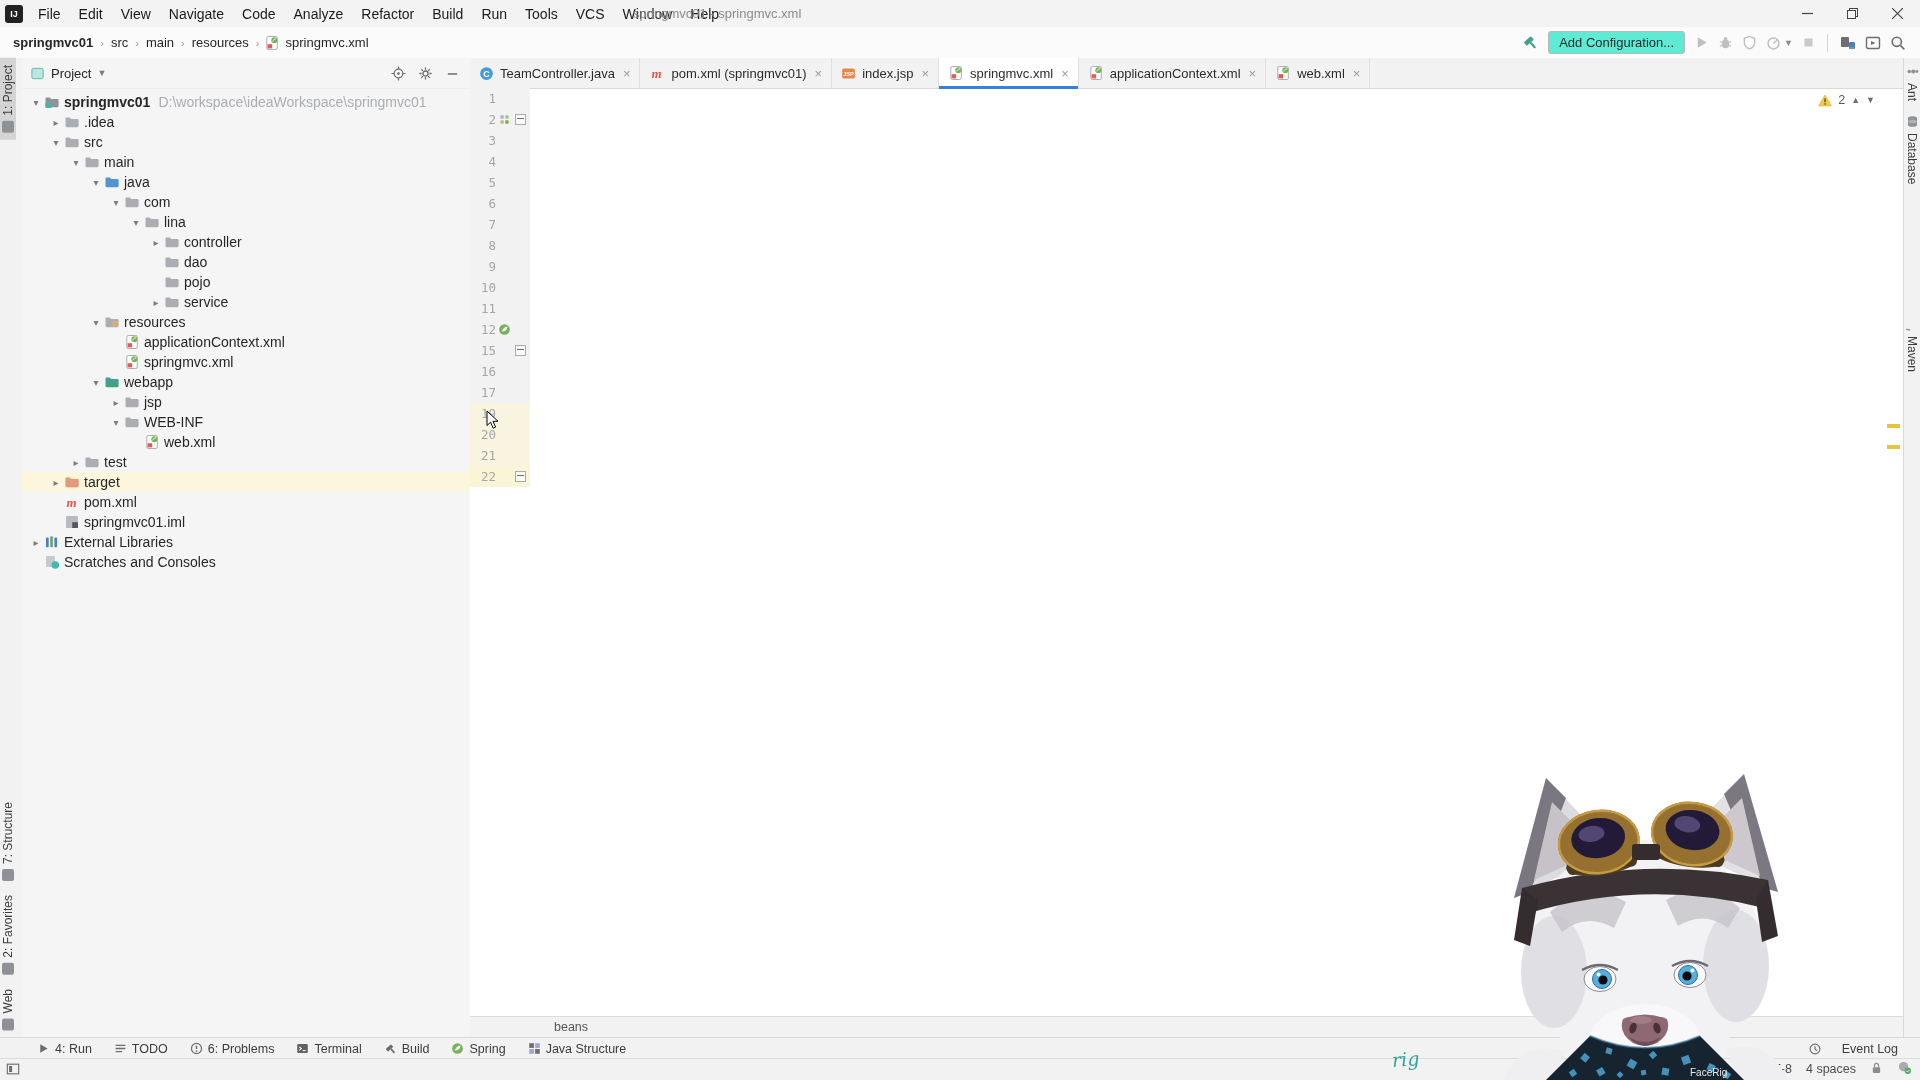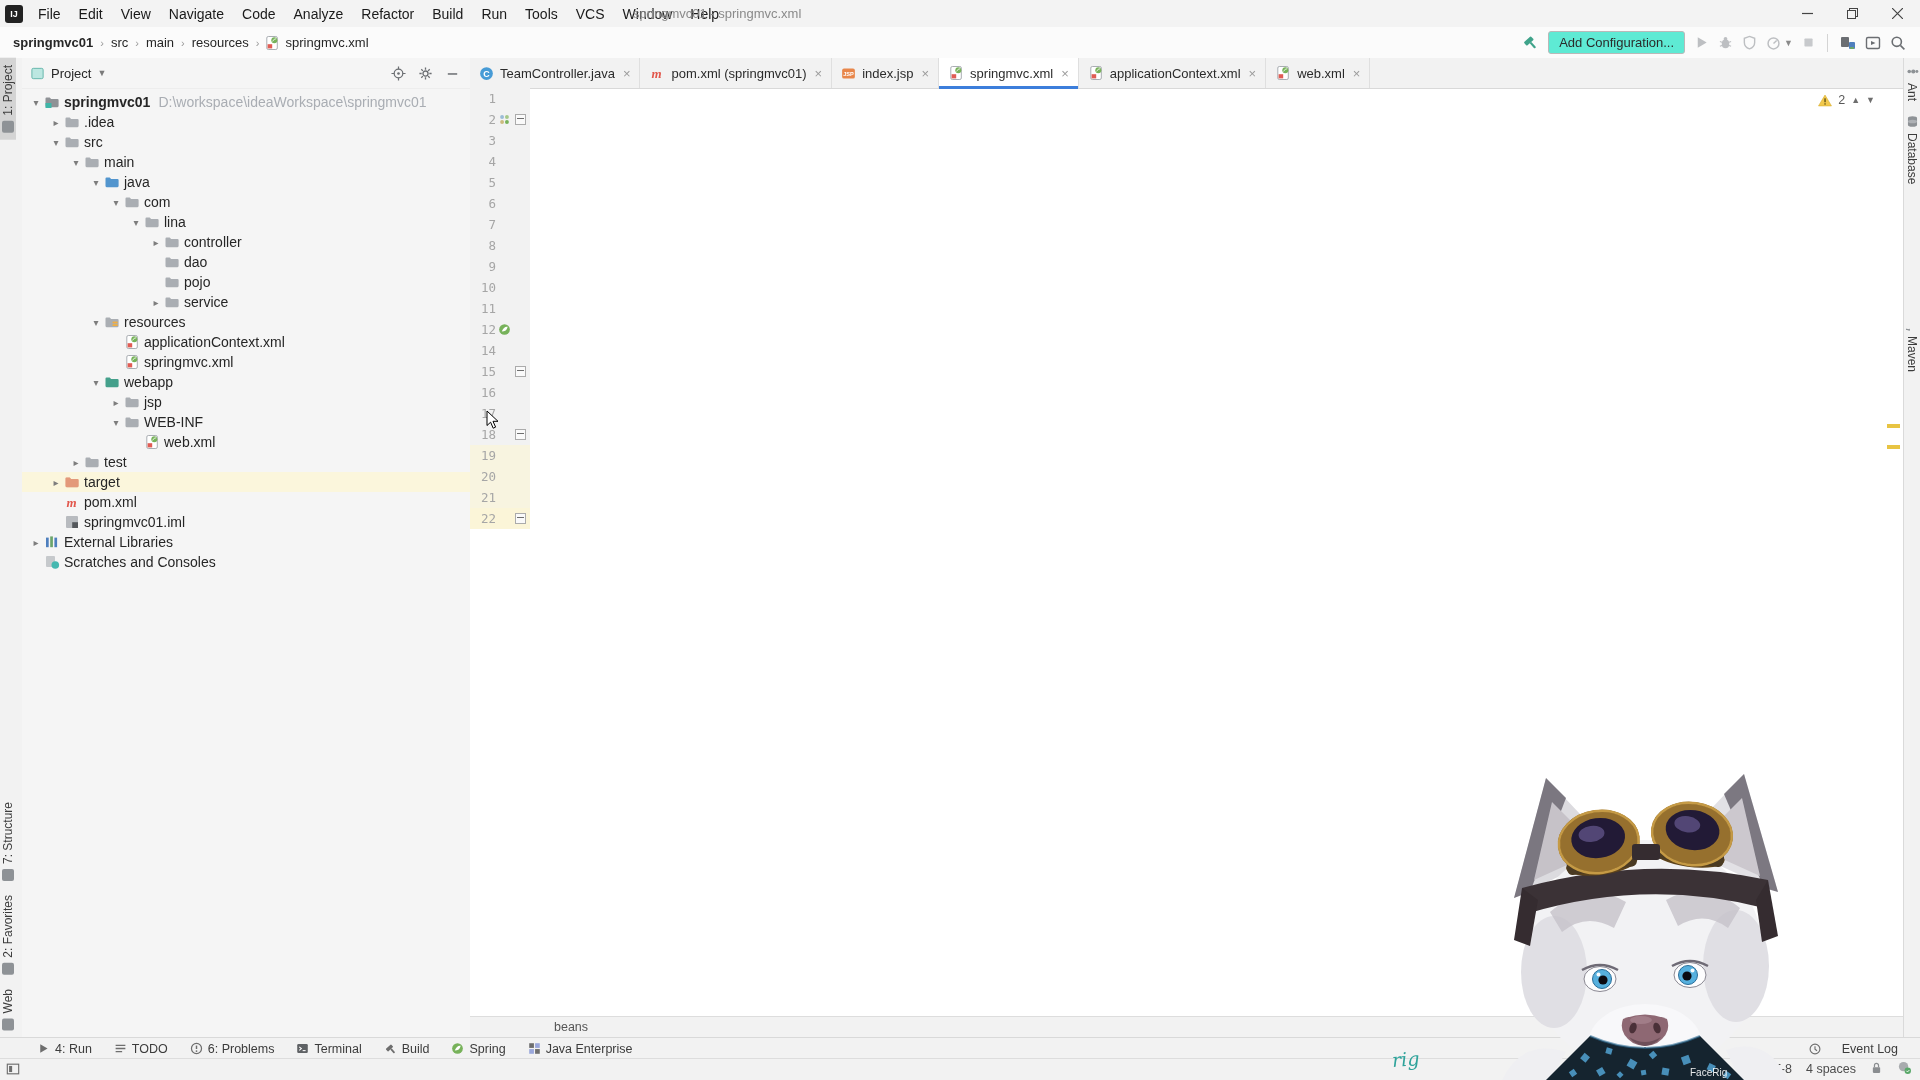--- a/index.html
+++ b/index.html
@@ -638,55 +638,39 @@
             <svg width="13" height="13" viewBox="0 0 16 16" style="flex:none">
               <circle cx="8" cy="8" r="6.6" fill="#77B25A"></circle>
               <path d="M4.6 10.6 Q7.4 3.6 12 4.6 Q10.6 10.6 4.6 10.6 Z" fill="#fff"></path>
             </svg>
           </span>
           <span class="fold"></span>
         </div>
       </div>
       <div class="code-line">
         <div class="gutter">
-          <span class="ln">14</span>
-          <span class="gico"></span>
-          <span class="fold"></span>
-        </div>
-      </div>
-      <div class="code-line">
-        <div class="gutter">
           <span class="ln">15</span>
           <span class="gico"></span>
           <span class="fold">
             <span class="fold-box"></span>
           </span>
         </div>
       </div>
       <div class="code-line">
         <div class="gutter">
           <span class="ln">16</span>
           <span class="gico"></span>
           <span class="fold"></span>
         </div>
       </div>
       <div class="code-line">
         <div class="gutter">
           <span class="ln">17</span>
           <span class="gico"></span>
           <span class="fold"></span>
-        </div>
-      </div>
-      <div class="code-line">
-        <div class="gutter">
-          <span class="ln">18</span>
-          <span class="gico"></span>
-          <span class="fold">
-            <span class="fold-box"></span>
-          </span>
         </div>
       </div>
       <div class="code-line row-gtint">
         <div class="gutter">
           <span class="ln">19</span>
           <span class="gico"></span>
           <span class="fold"></span>
         </div>
       </div>
       <div class="code-line row-gtint">
@@ -807,21 +791,21 @@
       </div>
       <div class="bb-item">
         <span style="display: flex;">
           <svg width="13" height="13" viewBox="0 0 16 16" style="flex:none">
             <rect x="1.5" y="1.5" width="5.8" height="5.8" fill="#6E6E6E"></rect>
             <rect x="8.7" y="1.5" width="5.8" height="5.8" fill="#9AA7DB"></rect>
             <rect x="1.5" y="8.7" width="5.8" height="5.8" fill="#9AA7DB"></rect>
             <rect x="8.7" y="8.7" width="5.8" height="5.8" fill="#6E6E6E"></rect>
           </svg>
         </span>
-        <span>Java Enterprise</span>
+        <span>Java Structure</span>
       </div>
     </div>
   <div id="event-log">
     <svg width="14" height="14" viewBox="0 0 16 16">
         <circle cx="8" cy="8" r="5.6" fill="none" stroke="#6E6E6E" stroke-width="1.3"></circle>
         <path d="M8 4.8v3.4l2.3 1.8" stroke="#6E6E6E" stroke-width="1.3" fill="none"></path>
       </svg>
     <span>Event Log</span>
   </div>
 </div>

